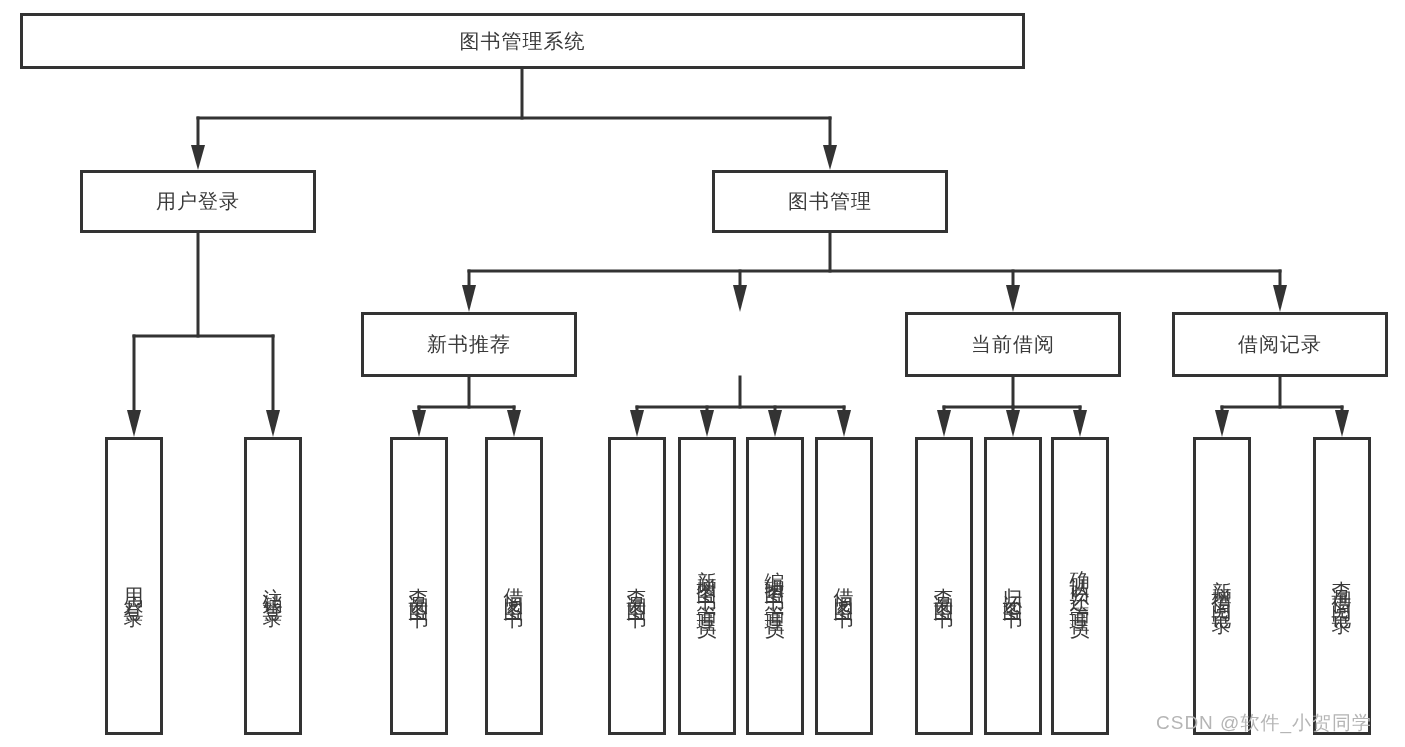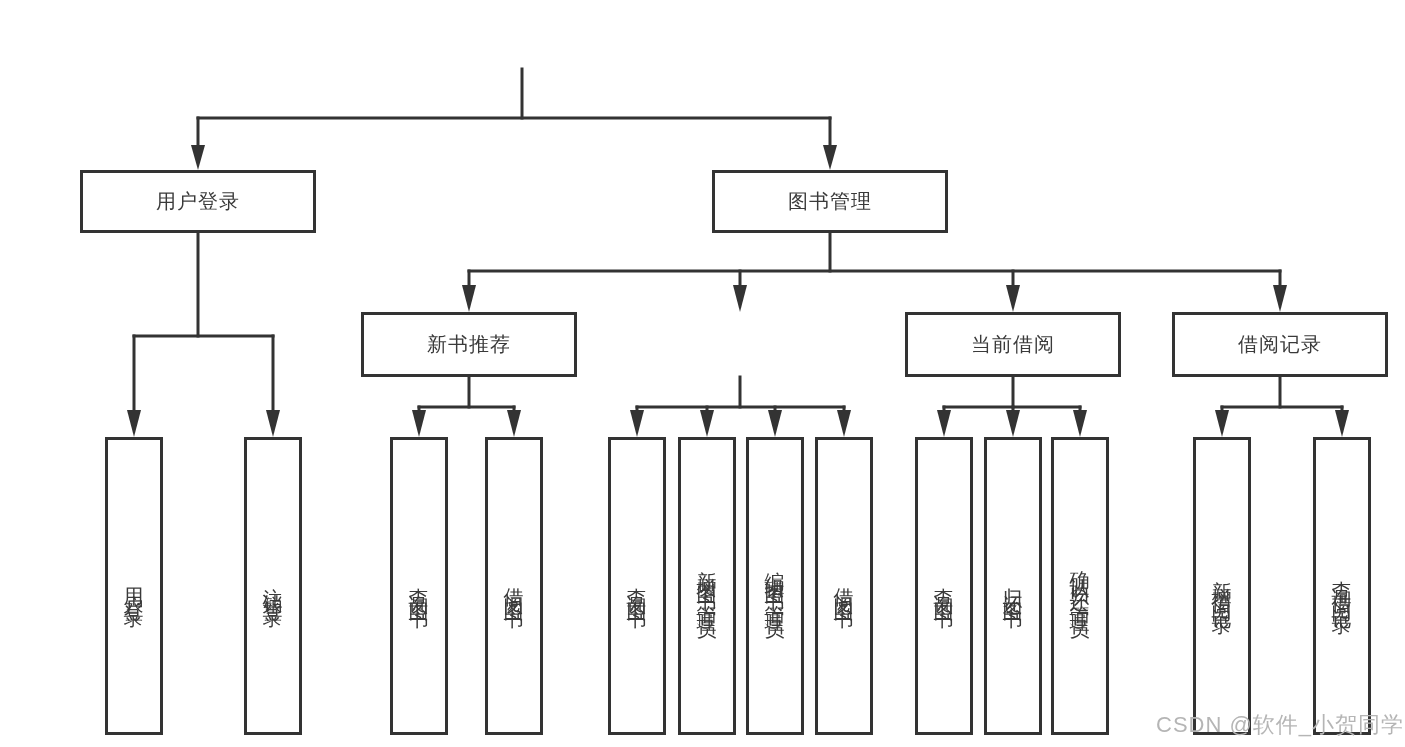--- a/index.html
+++ b/index.html
@@ -64,21 +64,21 @@
   .lf-8  { left: 815px; }
   .lf-9  { left: 915px; }
   .lf-10 { left: 984px; }
   .lf-11 { left: 1051px; }
   .lf-12 { left: 1193px; }
   .lf-13 { left: 1313px; }
   .watermark {
     position: absolute;
     left: 1156px;
     top: 710px;
-    font-size: 22px;
+    font-size: 19px;
     letter-spacing: 1px;
     color: #b5b5b5;
     z-index: 5;
     white-space: nowrap;
   }
 </style>
 </head>
 <body>
 
 <div class="canvas">
@@ -152,20 +152,23 @@
     <g>
       <path d="M1280 377 V407"></path>
       <path d="M1222 407 H1342"></path>
       <path d="M1222 407 V412"></path>
       <path d="M1342 407 V412"></path>
       <polygon points="1215,410 1229,410 1222,437"></polygon>
       <polygon points="1335,410 1349,410 1342,437"></polygon>
     </g>
   </svg>
 
+  <div class="node root">
+    <span class="hlabel">图书管理系统</span>
+  </div>
 
   <div class="node lvl2a">
     <span class="hlabel">用户登录</span>
   </div>
   <div class="node lvl3 l3-1">
     <span class="hlabel">新书推荐</span>
   </div>
 
   <div class="node lvl2b">
     <span class="hlabel">图书管理</span>

